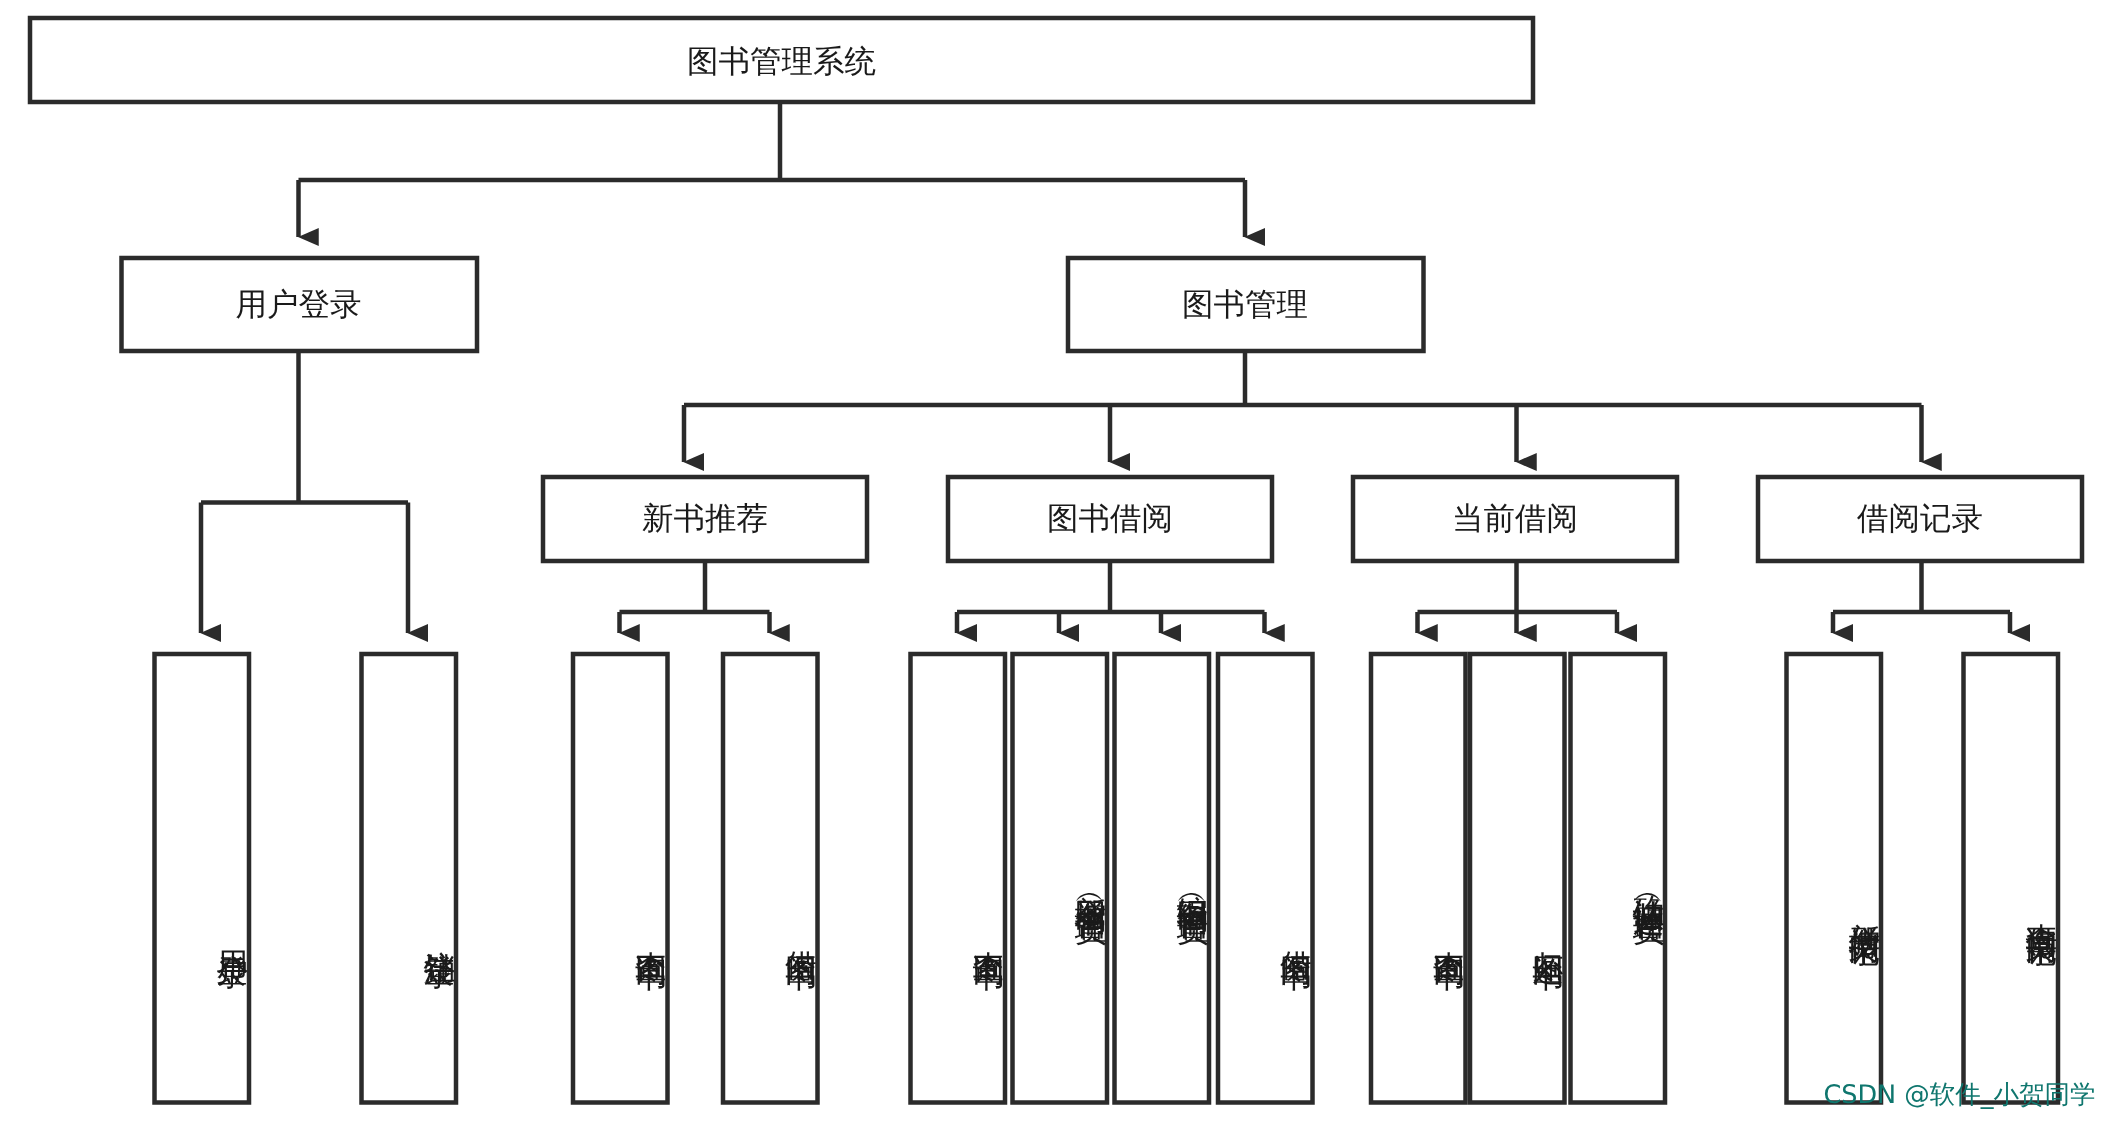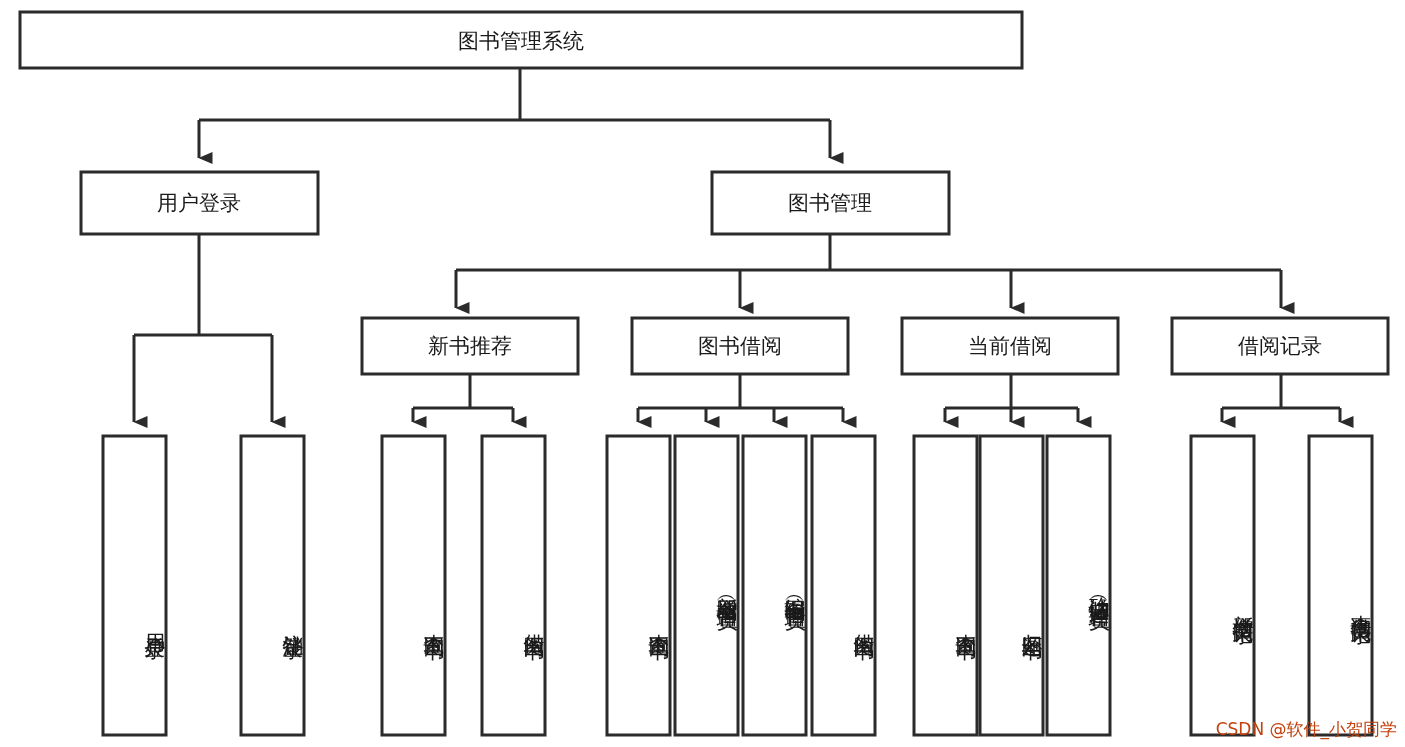--- a/index.html
+++ b/index.html
@@ -62,21 +62,21 @@
     justify-content: center;
     white-space: nowrap;
     user-select: none;
   }
   .watermark {
     position: absolute;
     right: 8px;
     bottom: 6px;
     font-family: "DejaVu Sans", "Liberation Sans", sans-serif;
     font-size: 17px;
-    color: #c2410c;
+    color: #0f766e;
     white-space: nowrap;
     user-select: none;
   }
 </style>
 </head>
 <body>
 
 <div id="diagram-root">
 
   <svg class="layer" viewBox="0 0 1405 747">

